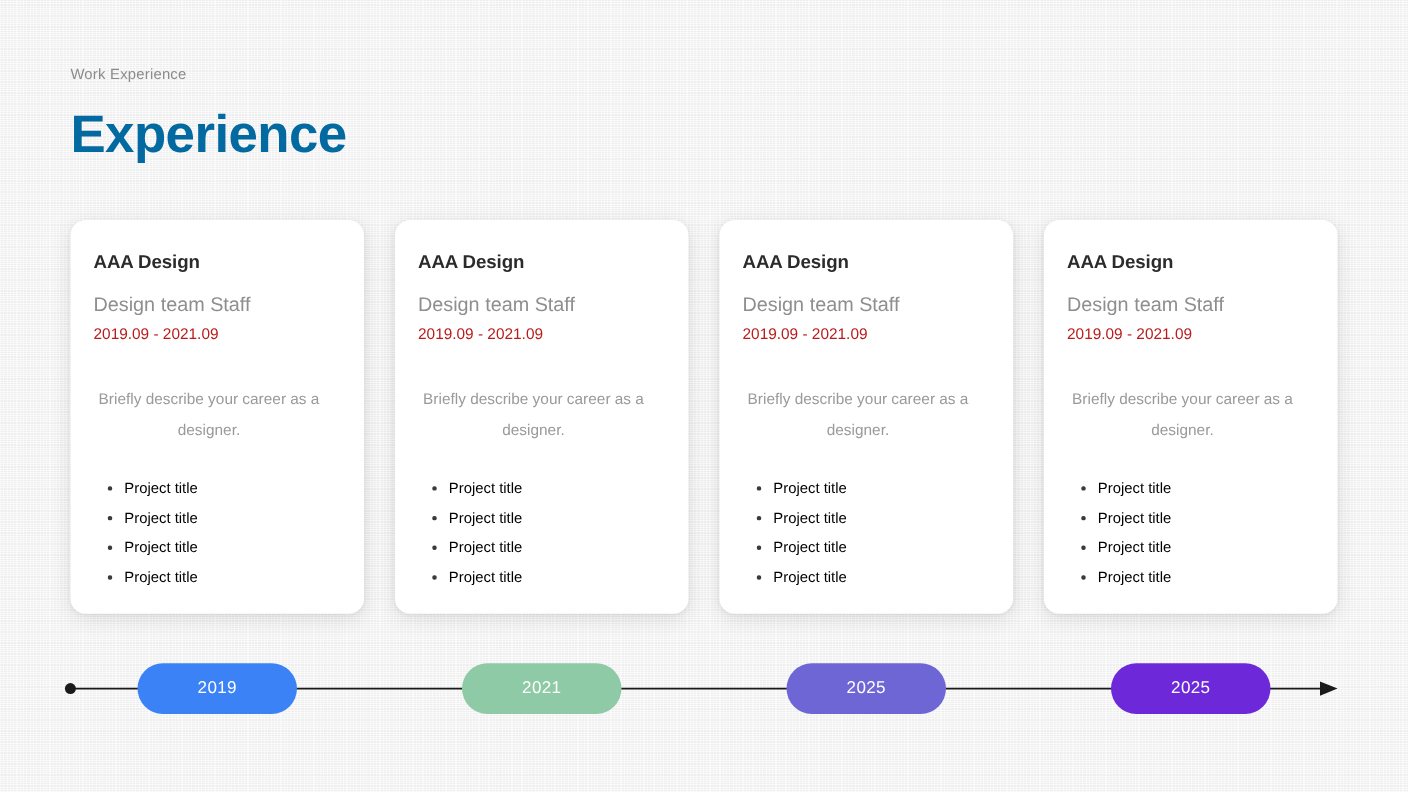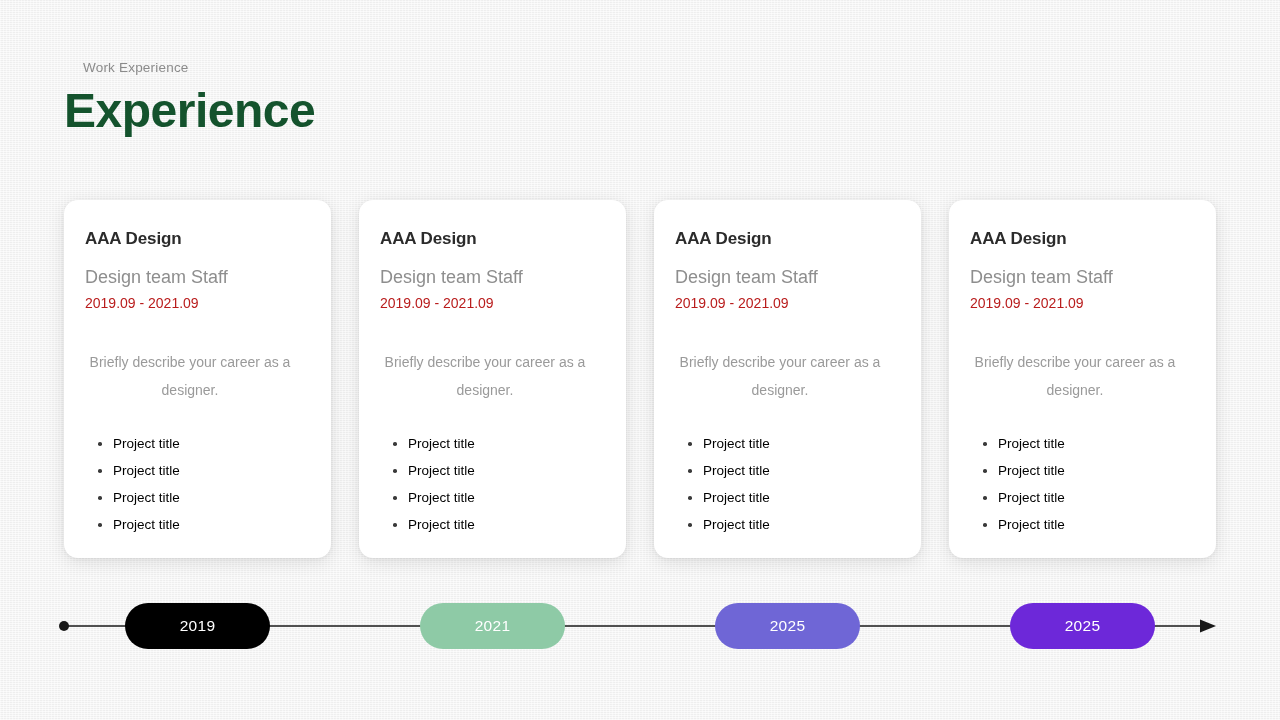--- a/index.html
+++ b/index.html
@@ -30,30 +30,29 @@
     position: absolute;
     left: 64px;
     top: 58px;
   }
 
   .eyebrow {
     font-size: 13.5px;
     color: #8b8b8b;
     letter-spacing: 0.2px;
     line-height: 20px;
-    margin-left: 19px;
   }
 
   .page-title {
     font-size: 48px;
     font-weight: bold;
-    color: #14532d;
+    color: #0369a1;
     letter-spacing: -0.5px;
     line-height: 58px;
-    margin-top: 4px;
+    margin-top: 16px;
   }
 
   
   .cards-row {
     position: absolute;
     left: 64px;
     top: 200px;
     width: 1152px;
     display: flex;
     gap: 28px;
@@ -146,21 +145,21 @@
     height: 46px;
     border-radius: 23px;
     display: flex;
     align-items: center;
     justify-content: center;
     font-size: 15.5px;
     color: #ffffff;
     letter-spacing: 0.3px;
   }
 
-  .pill-0 { left: 125px; background: #000000; }
+  .pill-0 { left: 125px; background: #3b82f6; }
   .pill-1 { left: 420px; background: #8ecaa6; }
   .pill-2 { left: 715px; background: #6f66d6; }
   .pill-3 { left: 1010px; background: #6d28d9; }
 </style>
 </head>
 <body>
 
 <div class="slide">
 
   <div class="header">

